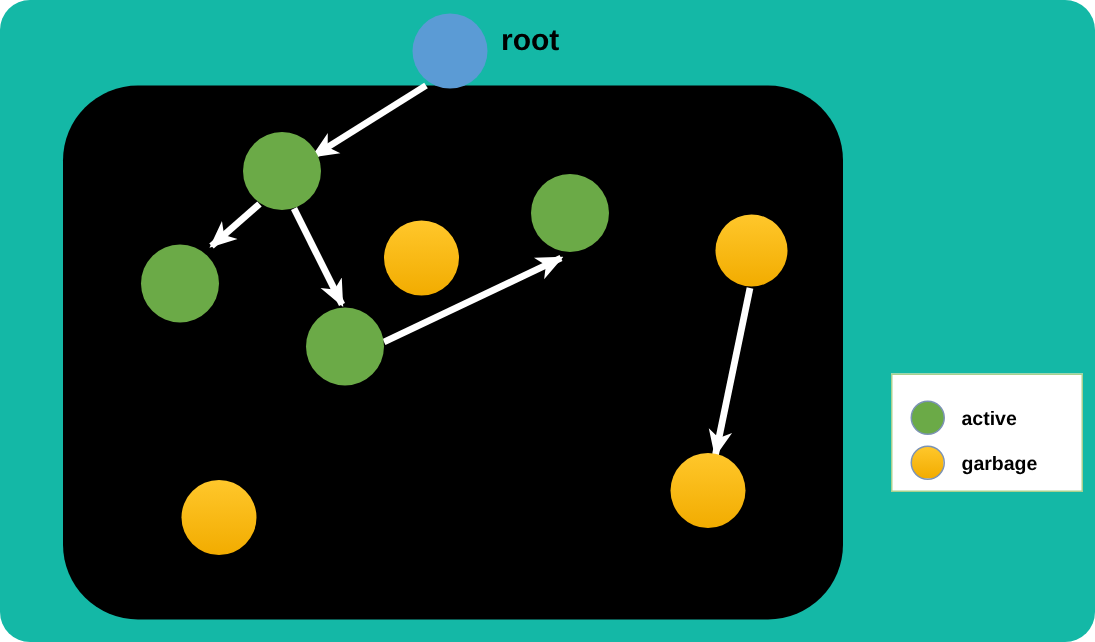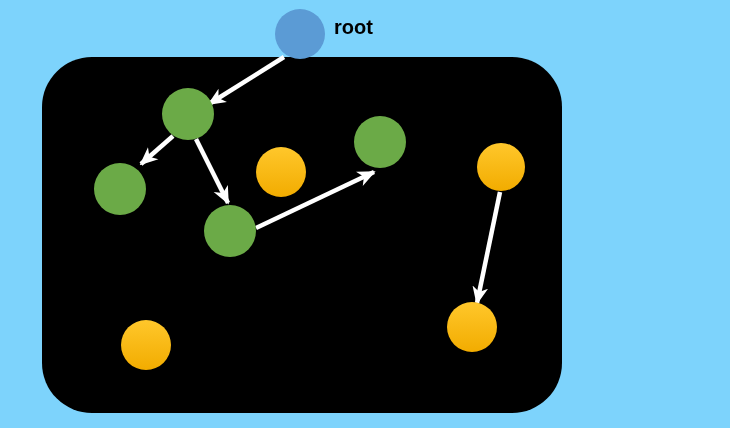--- a/index.html
+++ b/index.html
@@ -1,18 +1,18 @@
 <!DOCTYPE html>
 <html><head>
 <meta charset="utf-8">
 <style>
   html,body { margin:0; padding:0; background:#ffffff; }
   .stage {
-    position:relative; width:730px; height:428px; background:#7dd3fc;
-    overflow:hidden; font-family:"Liberation Sans", sans-serif;
+    position:relative; width:730px; height:428px; background:#14b8a6;
+    overflow:hidden; font-family:"Liberation Sans", sans-serif;border-radius:20px;
   }
   .heap { position:absolute; z-index:1; }
   .edges { position:absolute; left:0; top:0; z-index:2; pointer-events:none; }
   .node { position:absolute; border-radius:50%; z-index:3; }
   .root-label {
     position:absolute; left:334px; top:16px; z-index:4;
     font-size:20px; font-weight:bold; color:#000000; white-space:nowrap;
   }
   .legend {
     position:absolute; left:594px; top:249px; width:128px; height:79px;
@@ -46,20 +46,30 @@
         <line x1="284" y1="57" x2="209" y2="104" stroke="#FFFFFF" stroke-width="4.5" marker-end="url(#arrowhead)"></line>
         <line x1="173" y1="136" x2="141" y2="164" stroke="#FFFFFF" stroke-width="4.5" marker-end="url(#arrowhead)"></line>
         <line x1="196" y1="139" x2="228" y2="203" stroke="#FFFFFF" stroke-width="4.5" marker-end="url(#arrowhead)"></line>
         <line x1="256" y1="228" x2="374" y2="172" stroke="#FFFFFF" stroke-width="4.5" marker-end="url(#arrowhead)"></line>
         <line x1="500" y1="192" x2="477" y2="303" stroke="#FFFFFF" stroke-width="4.5" marker-end="url(#arrowhead)"></line>
       </g>
   </svg>
 
   <div class="root-label">root</div>
 
+  <div class="legend" style="border: 1.5px solid rgb(169, 209, 142);">
+    <div class="legend-row">
+      <span class="legend-swatch" style="background: rgb(107, 170, 71); border: 1px solid rgb(124, 147, 181);"></span>
+      <span class="legend-label">active</span>
+    </div>
+    <div class="legend-row">
+      <span class="legend-swatch" style="background: linear-gradient(rgb(255, 199, 43) 0%, rgb(242, 172, 0) 100%); border: 1px solid rgb(124, 147, 181);"></span>
+      <span class="legend-label">garbage</span>
+    </div>
+  </div>
 
 <div class="node" style="left: 275px; top: 9px; width: 50px; height: 50px; background: rgb(91, 155, 213);"></div>
     <div class="node" style="left: 162px; top: 88px; width: 52px; height: 52px; background: rgb(107, 170, 71);"></div>
     <div class="node" style="left: 94px; top: 163px; width: 52px; height: 52px; background: rgb(107, 170, 71);"></div>
     <div class="node" style="left: 204px; top: 205px; width: 52px; height: 52px; background: rgb(107, 170, 71);"></div>
     <div class="node" style="left: 354px; top: 116px; width: 52px; height: 52px; background: rgb(107, 170, 71);"></div>
     <div class="node" style="left: 256px; top: 147px; width: 50px; height: 50px; background: linear-gradient(rgb(255, 199, 43) 0%, rgb(242, 172, 0) 100%);"></div>
     <div class="node" style="left: 477px; top: 143px; width: 48px; height: 48px; background: linear-gradient(rgb(255, 199, 43) 0%, rgb(242, 172, 0) 100%);"></div>
     <div class="node" style="left: 447px; top: 302px; width: 50px; height: 50px; background: linear-gradient(rgb(255, 199, 43) 0%, rgb(242, 172, 0) 100%);"></div>
     <div class="node" style="left: 121px; top: 320px; width: 50px; height: 50px; background: linear-gradient(rgb(255, 199, 43) 0%, rgb(242, 172, 0) 100%);"></div>

